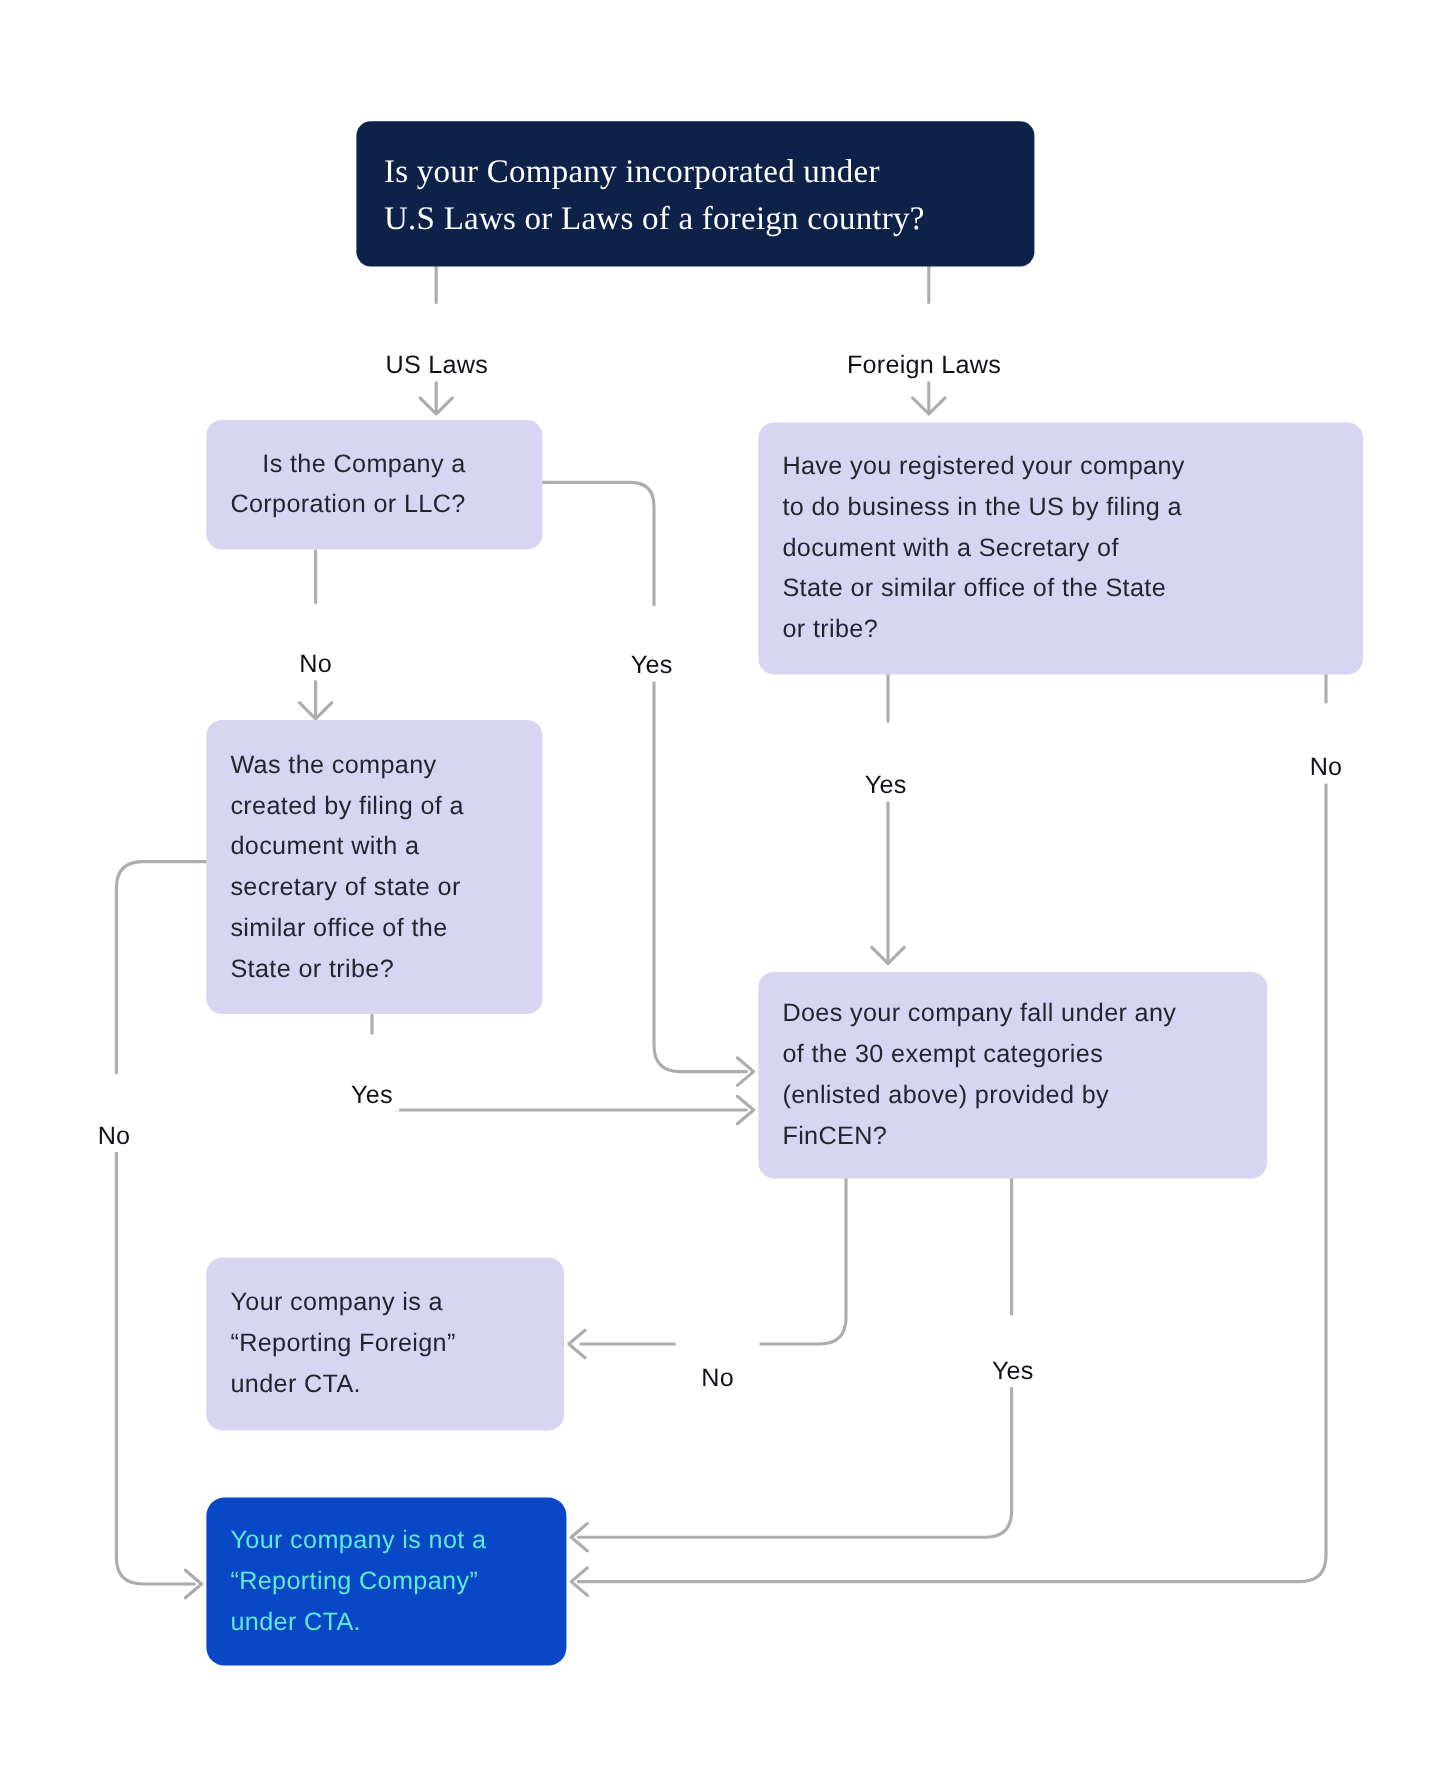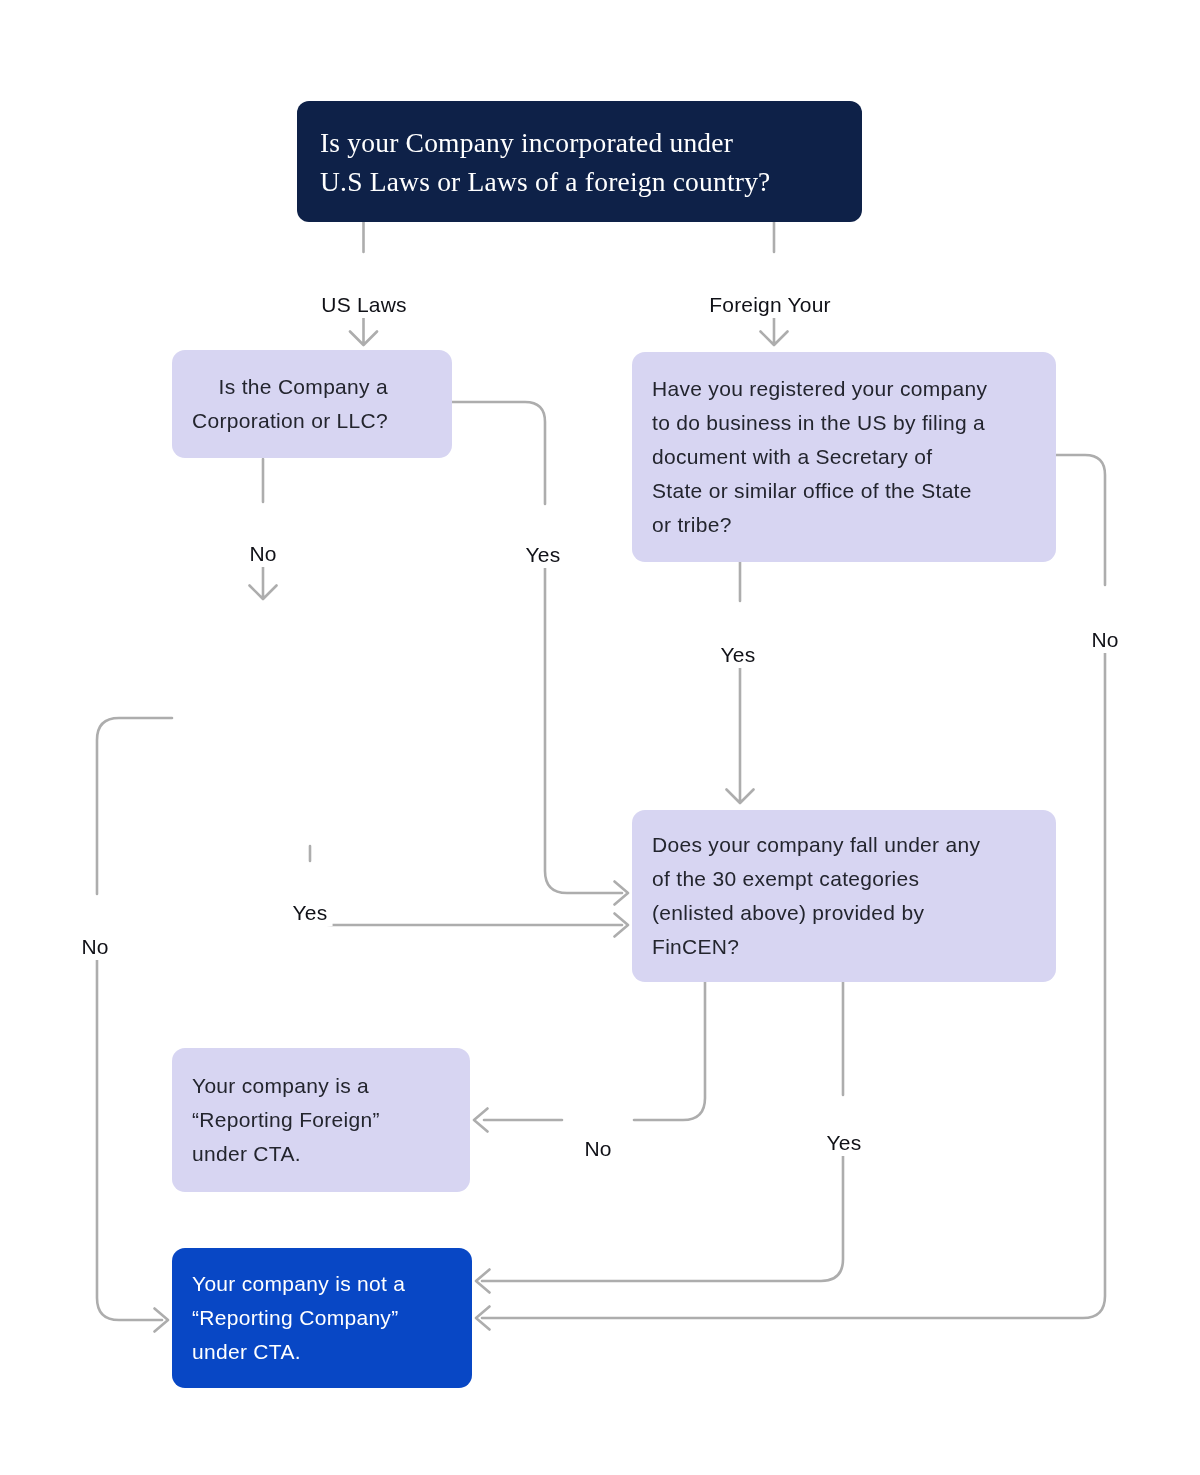--- a/index.html
+++ b/index.html
@@ -18,21 +18,21 @@
     font-size:21px; line-height:34px; letter-spacing:0.3px;
     white-space:pre-line; color:#23252E;
   }
   .node.question { background:#D7D5F2; }
   .node.header {
     background:#0E2148; color:#FFFFFF;
     font-family:"Liberation Serif", serif;
     font-size:27.5px; line-height:39px; letter-spacing:0.2px;
     padding:0 23px; border-radius:12px;
   }
-  .node.result { background:#0847C5; color:#ffffff; }
+  .node.result { background:#0847C5; color:#5eead4;border-radius:15px; }
   .edge-label {
     position:absolute; transform:translate(-50%,-50%);
     font-size:21px; font-weight:500; color:#101117;
     background:#ffffff; padding:1px 5px; white-space:nowrap;
     letter-spacing:0.2px;
     margin-top:29px;
   }
 </style>
 </head>
 <body>
@@ -61,43 +61,49 @@
 
     <path d="M843 982 V1095 M843 1141 V1259 Q843 1281 821 1281 H482 M489.5 1269.5 L476 1281 L489.5 1292.5"></path>
   </svg>
 
   <div class="node header" style="left:297px; top:87px; width:565px; height:121px;margin-top:14px;">Is your Company incorporated under
 U.S Laws or Laws of a foreign country?</div>
 
   <div class="node question" style="left:172px; top:350px; width:280px; height:108px;text-align:right;">Is the Company a
 Corporation or LLC?</div>
 
-  <div class="node question" style="left:632px; top:352px; width:424px; height:210px;">Have you registered your company
+  <div class="node question" style="left:632px; top:352px; width:504px; height:210px;">Have you registered your company
 to do business in the US by filing a
 document with a Secretary of
 State or similar office of the State
 or tribe?</div>
 
+  <div class="node question" style="left:172px; top:600px; width:280px; height:245px;">Was the company
+created by filing of a
+document with a
+secretary of state or
+similar office of the
+State or tribe?</div>
 
   <div class="node question" style="left:632px; top:810px; width:424px; height:172px;">Does your company fall under any
 of the 30 exempt categories
 (enlisted above) provided by
 FinCEN?</div>
 
   <div class="node question" style="left:172px; top:1048px; width:298px; height:144px;">Your company is a
 “Reporting Foreign”
 under CTA.</div>
 
   <div class="node result" style="left:172px; top:1248px; width:300px; height:140px;">Your company is not a
 “Reporting Company”
 under CTA.</div>
 
   <div class="edge-label" style="left:364px; top:276px;">US Laws</div>
 
-  <div class="edge-label" style="left:770px; top:276px;">Foreign Your</div>
+  <div class="edge-label" style="left:770px; top:276px;">Foreign Laws</div>
 
   <div class="edge-label" style="left:263px; top:525px;">No</div>
 
   <div class="edge-label" style="left:543px; top:526px;">Yes</div>
 
   <div class="edge-label" style="left:310px; top:884px;">Yes</div>
 
   <div class="edge-label" style="left:95px; top:918px;">No</div>
 
   <div class="edge-label" style="left:738px; top:626px;">Yes</div>

